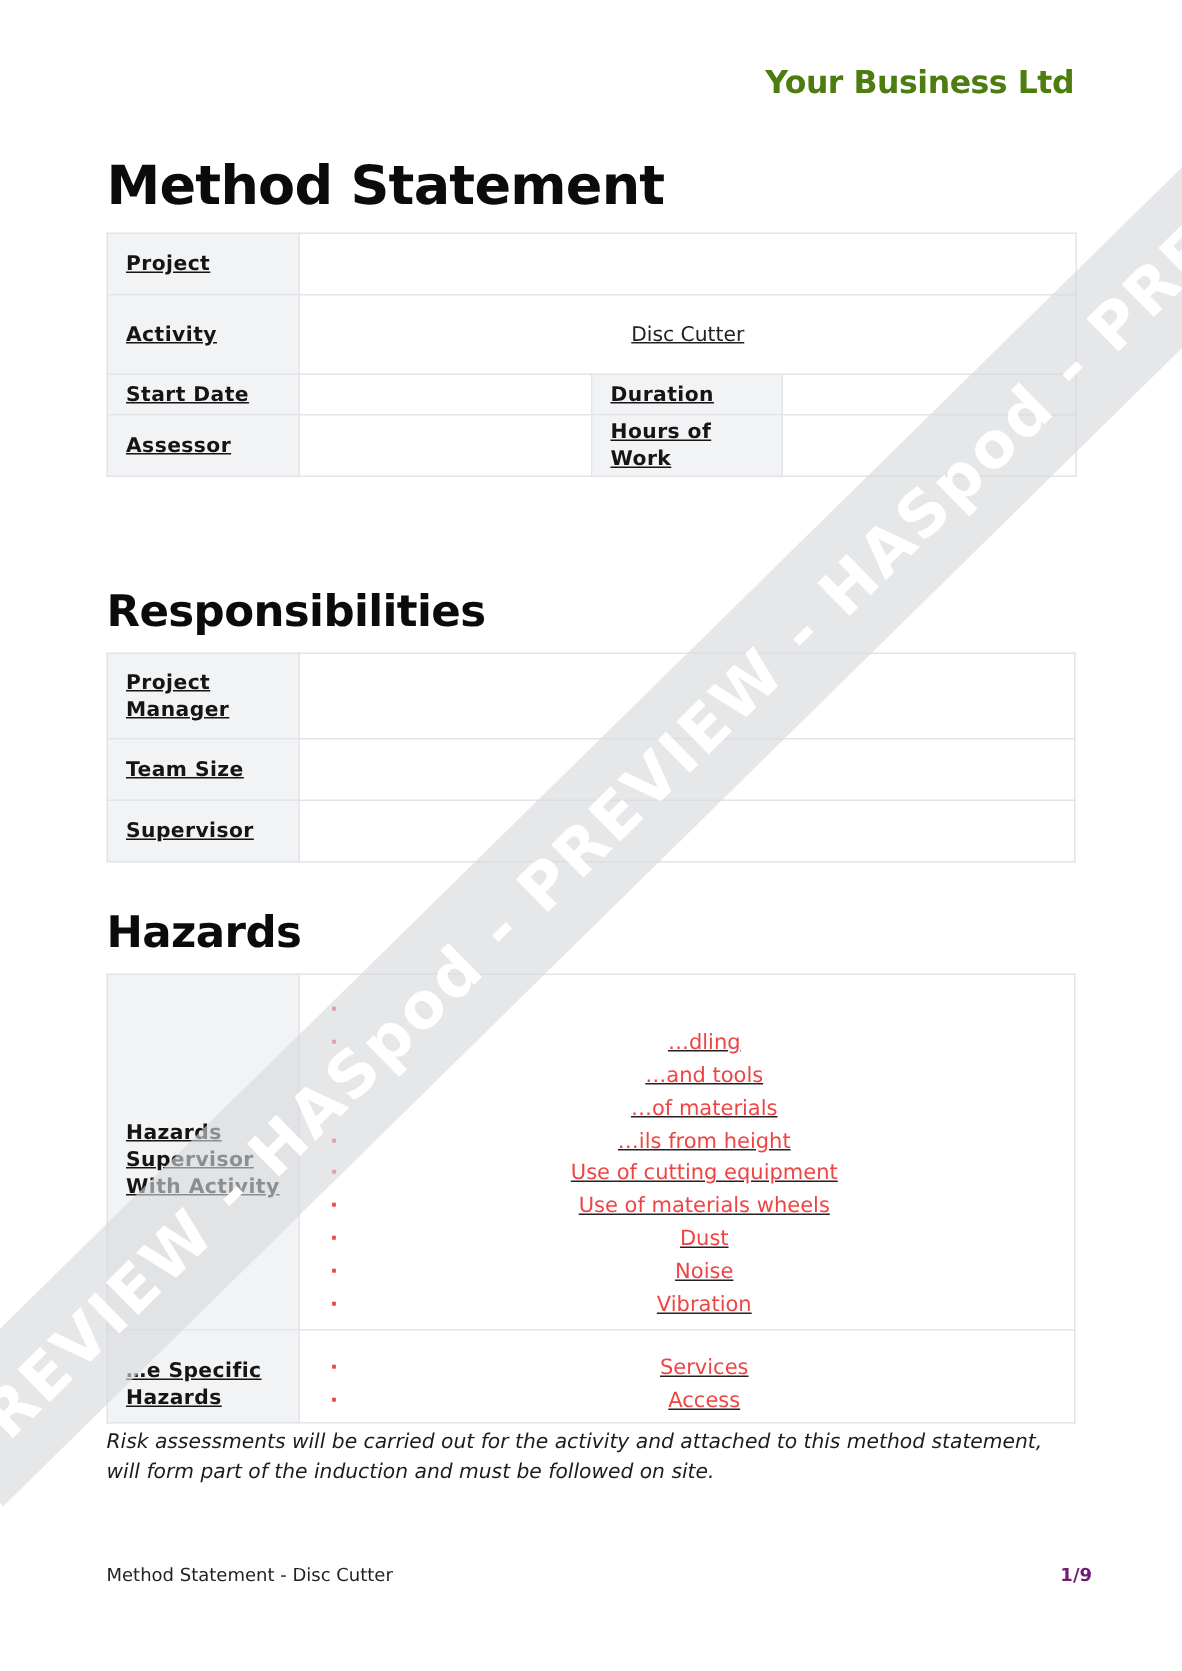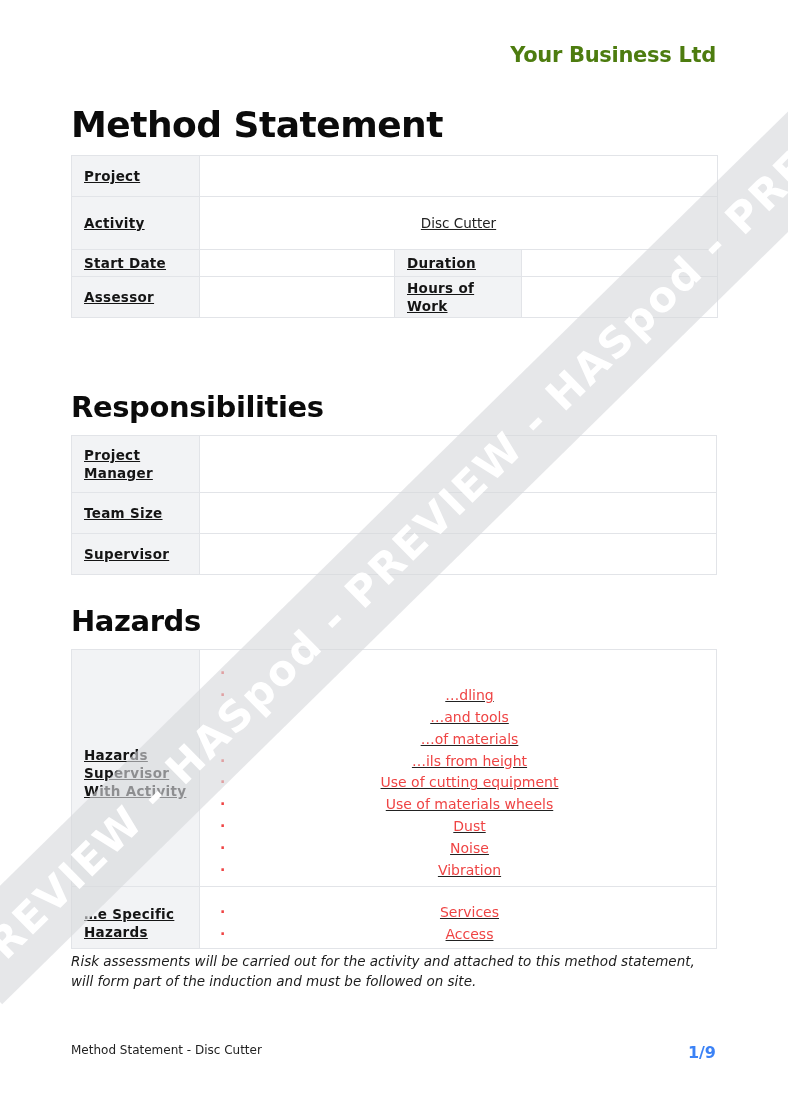--- a/index.html
+++ b/index.html
@@ -36,21 +36,21 @@
   td.val { color: #222; font-size: 13.5px; text-align: center; }
   .hz td { vertical-align: top; }
   ul.bul { list-style: none; margin: 0; padding: 0; }
   ul.bul li { position: relative; padding-left: 23px; font-size: 14px; line-height: 21.9px; color: #ef4444; }
   ul.bul li::before { content: "·"; position: absolute; left: 8px; top: 0; font-weight: bold; }
   .note {
     position: absolute; left: 71px; top: 951px; width: 650px;
     font-style: italic; font-size: 13.5px; line-height: 20px; color: #1c1c1c;
   }
   .footer-left { position: absolute; left: 71px; top: 1043px; font-size: 12px; color: #222; }
-  .footer-right { position: absolute; right: 72px; top: 1043px; font-size: 16px; font-weight: bold; color: #3b82f6; }
+  .footer-right { position: absolute; right: 60px; top: 1043px; font-size: 12px; font-weight: bold; color: #701a75; }
   .watermark {
     position: absolute; left: -200px; top: 510px; width: 1200px; height: 86px;
     background: rgba(214,216,220,0.62);
     transform: rotate(-44.5deg); transform-origin: center center;
     display: flex; align-items: center; justify-content: center;
     font-size: 42px; font-weight: bold; color: #ffffff; letter-spacing: 2px;
     white-space: nowrap; pointer-events: none;
   }
 </style>
 </head>

